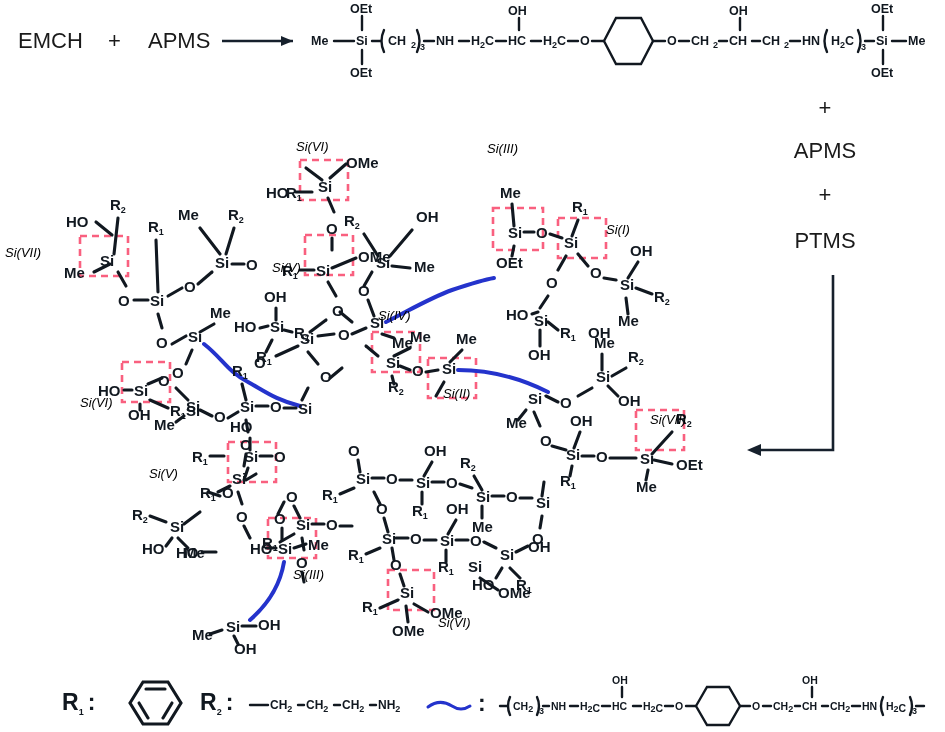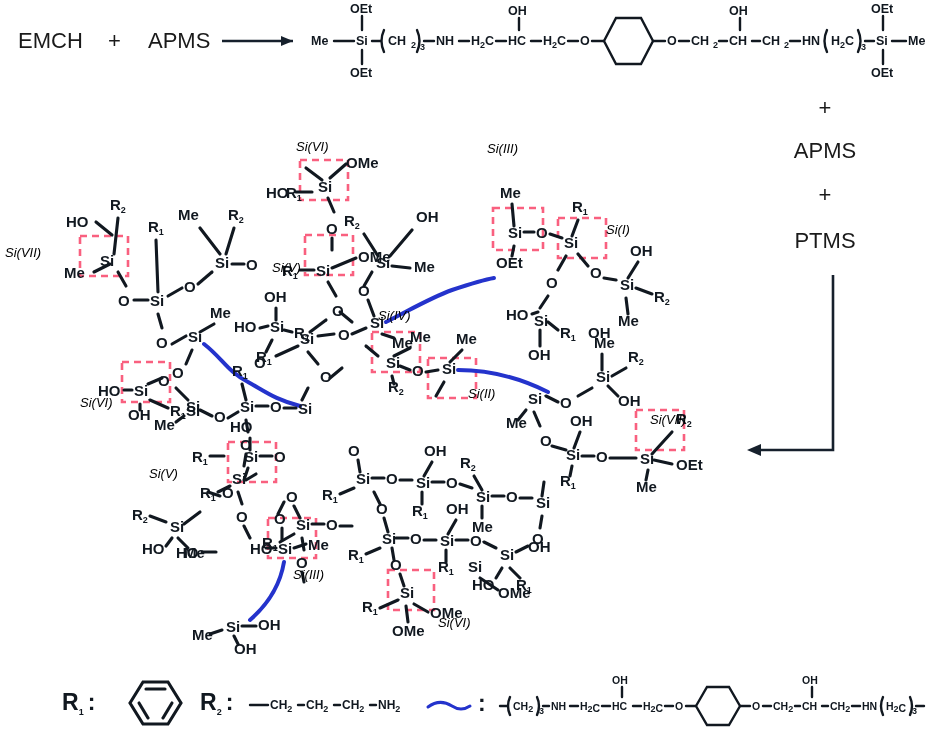--- a/index.html
+++ b/index.html
@@ -482,21 +482,21 @@
 </svg>
 
 <div>
   <div style="position:absolute;left:5px;top:245px" class="silabel">Si(VII)</div>
   <div style="position:absolute;left:296px;top:139px" class="silabel">Si(VI)</div>
   <div style="position:absolute;left:487px;top:141px" class="silabel">Si(III)</div>
   <div style="position:absolute;left:606px;top:222px" class="silabel">Si(I)</div>
   <div style="position:absolute;left:272px;top:260px" class="silabel">Si(V)</div>
   <div style="position:absolute;left:378px;top:308px" class="silabel">Si(IV)</div>
   <div style="position:absolute;left:80px;top:395px" class="silabel">Si(VI)</div>
-  <div style="position:absolute;left:468px;top:386px" class="silabel">Si(II)</div>
+  <div style="position:absolute;left:443px;top:386px" class="silabel">Si(II)</div>
   <div style="position:absolute;left:650px;top:412px" class="silabel">Si(VII)</div>
   <div style="position:absolute;left:149px;top:466px" class="silabel">Si(V)</div>
   <div style="position:absolute;left:293px;top:567px" class="silabel">Si(III)</div>
   <div style="position:absolute;left:438px;top:615px" class="silabel">Si(VI)</div>
 </div>
 
 <svg width="945" height="75" style="position:absolute;left:0;top:665px">
 
   <text class="legtext" x="62" y="45">R<tspan class="sub" font-size="13" dy="5">1</tspan><tspan dy="-5" dx="4">:</tspan></text>
 

